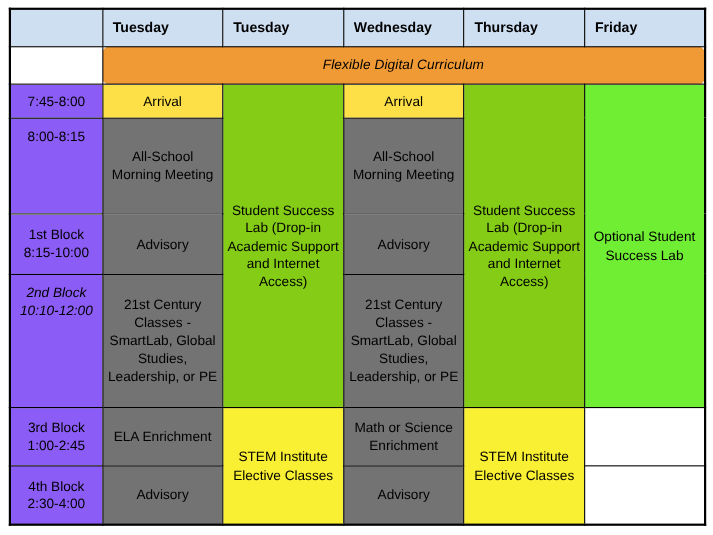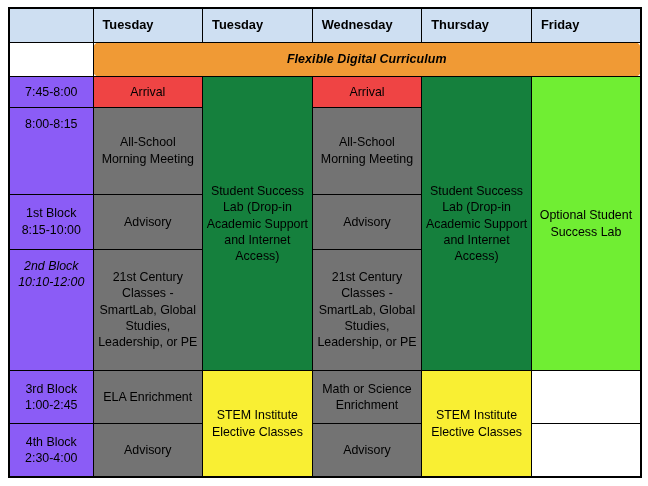--- a/index.html
+++ b/index.html
@@ -54,30 +54,30 @@
   }
   th.corner-blank {
     background: #CEDFF2;
   }
   td.corner-white {
     background: #ffffff;
   }
   
   td.banner {
     background: #F09A35;
-    font-weight: bold;
+    font-weight: normal;
     font-style: italic;
     font-size: 13.2px;
     letter-spacing: 0.1px;
     border-radius: 7px;
   }
   
   .bg-cyan   { background: #737373; }
-  .bg-gray   { background: #ef4444; }
-  .bg-lgray  { background: #15803d; margin-top: 28px; }
+  .bg-gray   { background: #fde047; }
+  .bg-lgray  { background: #84cc16; margin-top: 28px; }
   .bg-green  { background: #70EE33; }
   .bg-yellow { background: #F9EF33; }
   .time-cell { background: #8b5cf6; font-size: 12.2px; }
   .empty-cell { background: #FFFFFF; }
 </style>
 </head>
 <body>
 
 <div id="schedule-wrap">
   <table class="schedule">

